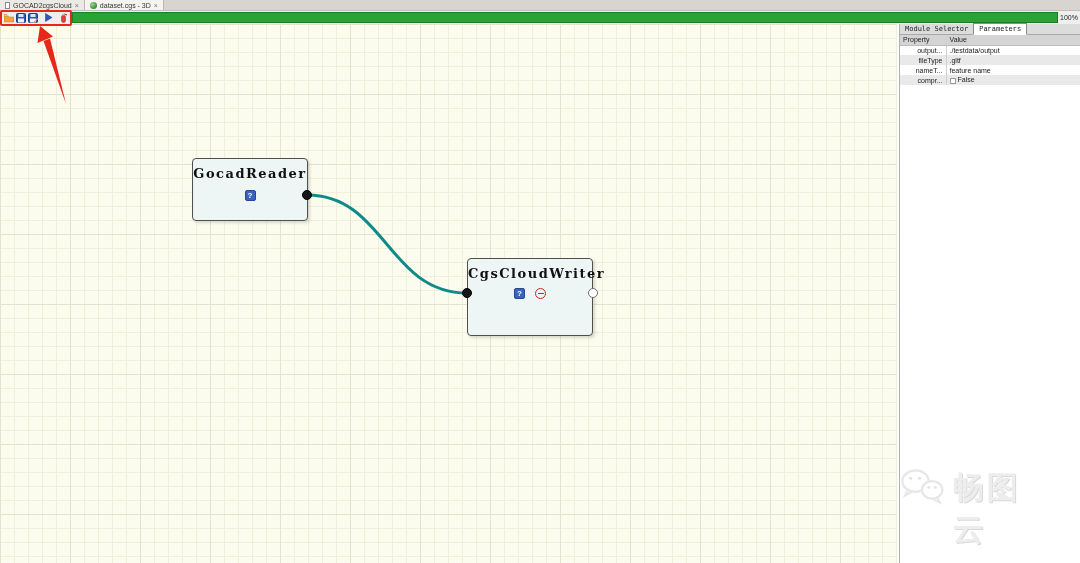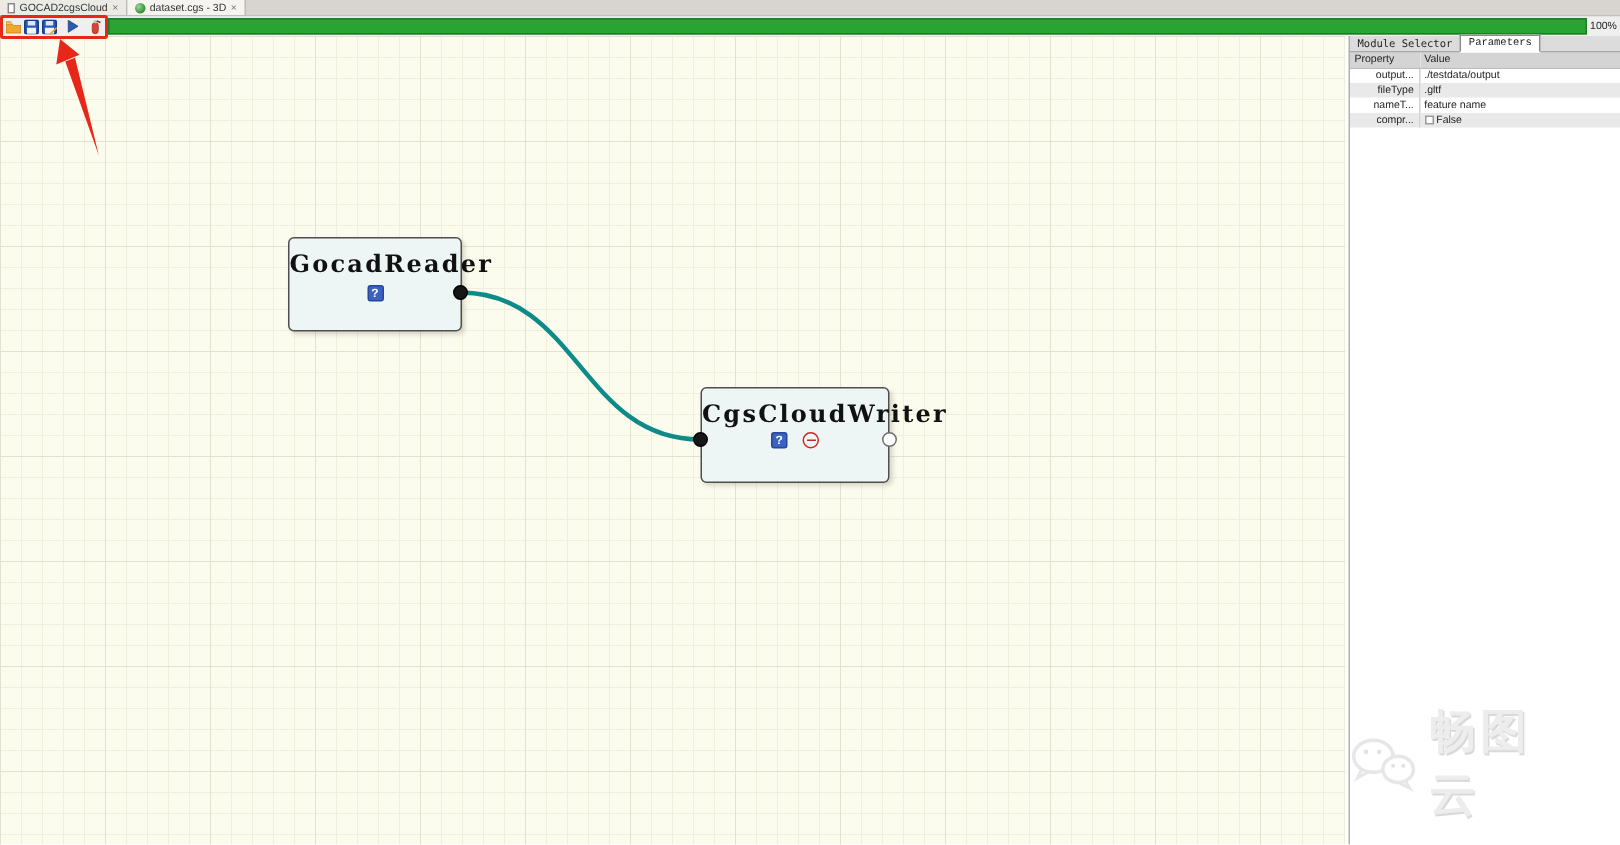--- a/index.html
+++ b/index.html
@@ -39,21 +39,21 @@
               linear-gradient(#efefdc 1px, transparent 1px),
               linear-gradient(90deg, #efefdc 1px, transparent 1px);
             background-size:70px 70px, 70px 70px, 14px 14px, 14px 14px;
             border-right:2px solid #ffffff; }
 
   .edges { position:absolute; left:0; top:0; width:899px; height:539px; pointer-events:none; }
 
   .node { position:absolute; background:#edf6f4; border:1.5px solid #4f4f4f; border-radius:4px;
           box-shadow:2px 2px 3px rgba(120,120,100,0.25); }
   .node-title { text-align:center; margin-top:7px; font-family:"DejaVu Serif", serif;
-                font-weight:bold; font-size:16px; letter-spacing:1.5px; color:#111;
+                font-weight:bold; font-size:13px; letter-spacing:1.5px; color:#111;
                 white-space:nowrap; }
   .node-icons { position:absolute; left:0; right:0; display:flex; justify-content:center;
                 gap:10px; align-items:center; }
   .badge-help { width:11px; height:11px; background:#3a62c0; border:1px solid #27479a;
                 border-radius:2px; color:#fff; font-size:8px; font-weight:bold;
                 display:flex; align-items:center; justify-content:center; }
   .badge-disabled { width:11px; height:11px; border-radius:50%; border:1.5px solid #cc2424;
                     position:relative; background:transparent; }
   .badge-disabled::after { content:""; position:absolute; left:1.5px; right:1.5px; top:50%;
                            height:1.5px; margin-top:-1px; background:#cc2424; }
@@ -77,21 +77,21 @@
   .ptable th { background:#d4d4d4; text-align:left; color:#222; border-bottom:1px solid #bdbdbd; }
   .col-prop { width:46px; border-right:1px solid #cfcfcf; }
   .prop-cell { text-align:right; color:#222; }
   .val-cell { text-align:left; color:#222; }
   .row-even { background:#ffffff; }
   .row-odd  { background:#e9e9e9; }
   .cbx { display:inline-block; width:6px; height:6px; border:1px solid #9a9a9a;
          background:#fdfdfd; vertical-align:middle; margin-right:2px; }
 
   
-  .watermark { position:absolute; right:28px; bottom:12px; display:flex; align-items:center;
+  .watermark { position:absolute; right:28px; bottom:12px; display:flex; align-items:flex-start;
                gap:8px; pointer-events:none; }
   .wm-text { font-size:31px; font-weight:bold; color:#ededed;
              text-shadow:1px 1px 0 #d9d9d9; letter-spacing:3px;
              font-family:"Liberation Sans", sans-serif; }
 
   
   .anno-rect { position:absolute; left:0; top:10px; width:72px; height:16px;
                border:2px solid #e8271b; border-radius:2px; z-index:60; pointer-events:none; }
   .anno-arrow { position:absolute; left:0; top:0; z-index:60; pointer-events:none; }
 </style>
@@ -170,21 +170,21 @@
       </svg>
 
       <div class="node" style="left:192px; top:134px; width:116px; height:63px;">
         <div class="node-title">GocadReader</div>
         <div class="node-icons" style="top:31px;">
           <span class="badge-help">?</span>
         </div>
       </div>
       <span class="port port-filled" style="left:302px; top:166px;"></span>
 
-      <div class="node" style="left:467px; top:234px; width:126px; height:64px;">
+      <div class="node" style="left:467px; top:234px; width:126px; height:78px;">
         <div class="node-title">CgsCloudWriter</div>
         <div class="node-icons" style="top:29px;">
           <span class="badge-help">?</span>
           <span class="badge-disabled"></span>
         </div>
       </div>
       <span class="port port-filled" style="left:462px; top:264px;"></span>
       <span class="port port-empty" style="left:588px; top:264px;"></span>
     </div>
 

